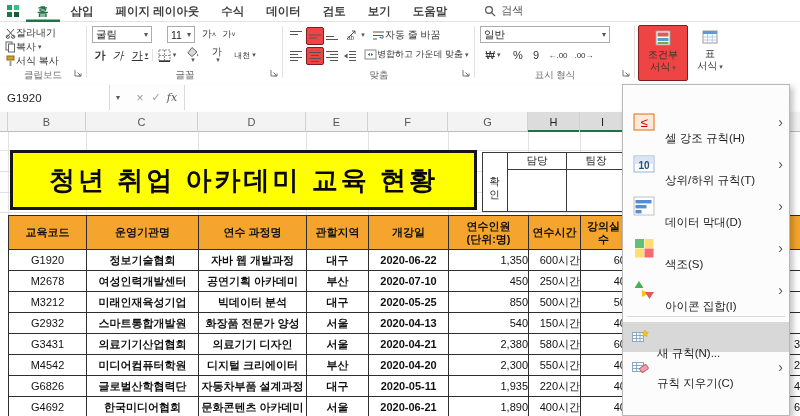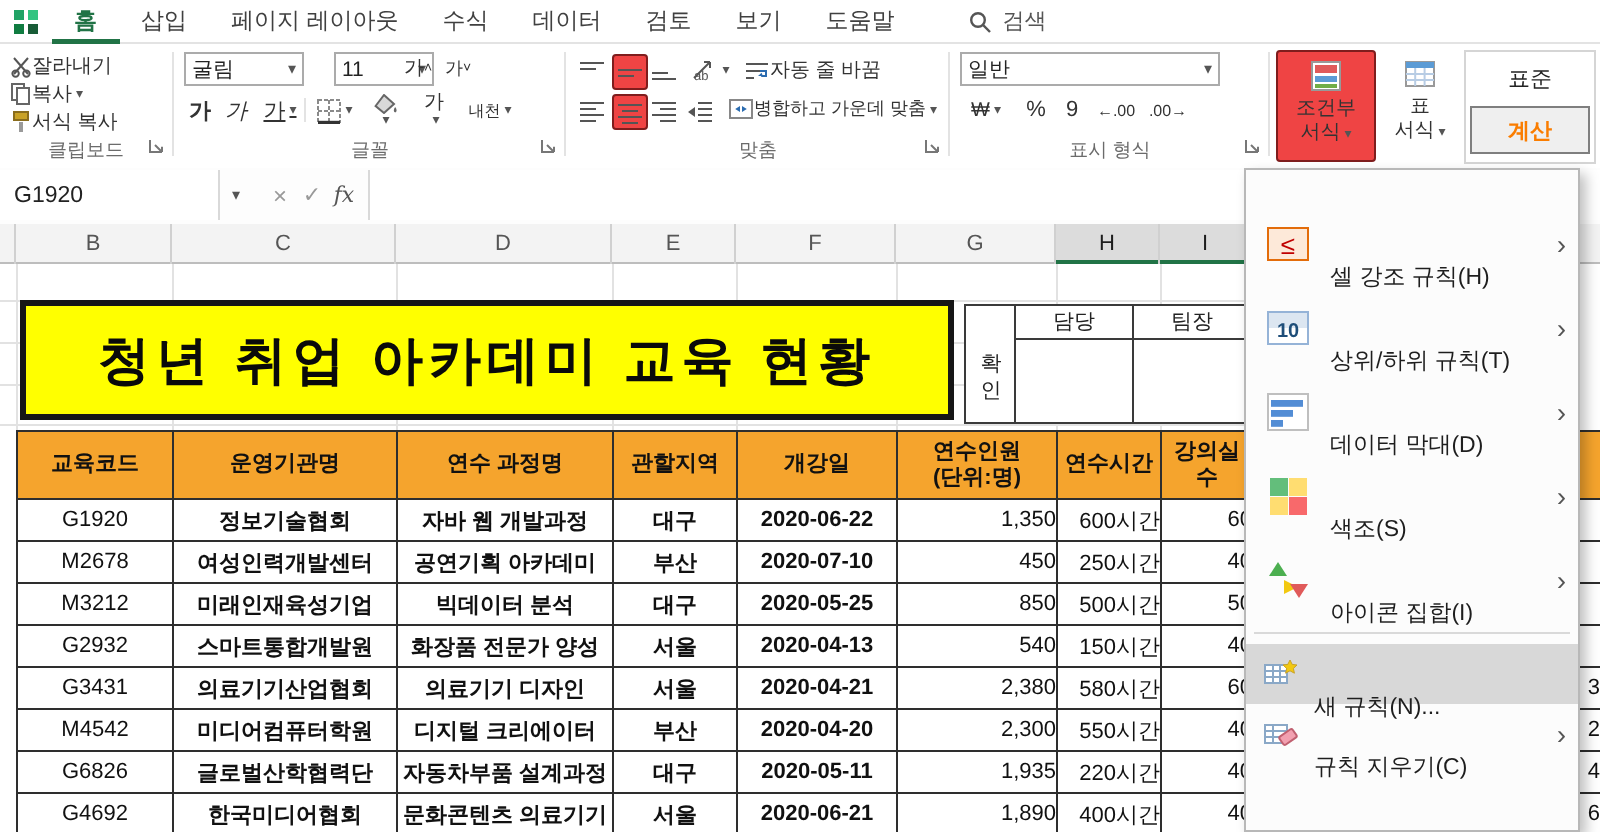--- a/index.html
+++ b/index.html
@@ -4,21 +4,21 @@
 <style>
   html,body{margin:0;padding:0;}
   body{width:800px;height:416px;overflow:hidden;position:relative;background:#fff;
        font-family:"Liberation Sans","DejaVu Sans",sans-serif;font-size:11px;color:#222;}
   .abs{position:absolute;}
   svg{display:block;}
 
   
   #tabbar{left:0;top:0;width:800px;height:22px;background:#fff;border-bottom:1px solid #e3e3e3;
           display:flex;align-items:center;gap:0;padding-left:6px;box-sizing:border-box;}
-  .tab{padding:0 11px;height:22px;line-height:22px;font-size:11.5px;color:#404040;white-space:nowrap;}
+  .tab{padding:0 11px;height:22px;line-height:22px;font-size:11.5px;color:#404040;white-space:nowrap;font-weight:bold;}
   .tab.active{color:#217346;font-weight:700;box-shadow:inset 0 -2.5px 0 #217346;}
   #searchbox{margin-left:26px;display:flex;align-items:center;gap:5px;color:#555;}
 
   
   #ribbon{left:0;top:22px;width:800px;height:62px;background:#fff;border-bottom:1px solid #d9d9d9;}
   .gdiv{position:absolute;top:4px;height:52px;width:1px;background:#e3e3e3;}
   .glabel{position:absolute;top:47px;font-size:9.5px;color:#6b6b6b;text-align:center;white-space:nowrap;}
   .launch{position:absolute;top:47px;width:9px;height:9px;}
   .rsmall{position:absolute;display:flex;align-items:center;gap:0;font-size:10px;color:#333;white-space:nowrap;}
   .combo{position:absolute;background:#fff;border:1px solid #ababab;display:flex;align-items:center;
@@ -152,21 +152,21 @@
       <svg width="8" height="8">
         <path d="M1 1 V7 H7" fill="none" stroke="#777"></path>
         <path d="M3.5 3.5 L7 7 M7 7 v-2.6 M7 7 h-2.6" stroke="#777" fill="none"></path>
       </svg>
     </div>
   <div class="gdiv" style="left:86px;"></div>
 
   <div class="combo" style="left:92px;top:4px;width:60px;">
       <span>굴림</span>
     </div>
-  <div class="combo" style="left:167px;top:4px;width:50px;">
+  <div class="combo" style="left:167px;top:4px;width:28px;">
       <span>11</span>
     </div>
   <div class="rbtn" style="left:200px;top:4px;width:18px;">
       <span style="font-size:10px;">가</span>
       <span style="font-size:7px;vertical-align:top;">˄</span>
     </div>
   <div class="rbtn" style="left:220px;top:4px;width:18px;">
       <span style="font-size:9px;">가</span>
       <span style="font-size:7px;">˅</span>
     </div>
@@ -313,24 +313,20 @@
   <div class="bigbtn" style="left:690px;width:40px;">
     <span>
         <svg width="16" height="16">
           <rect x="1" y="2" width="14" height="12" fill="#fff" stroke="#999"></rect>
           <rect x="1" y="2" width="14" height="3" fill="#5b9bd5"></rect>
           <path d="M1 8 H15 M1 11 H15 M5.6 5 V14 M10.3 5 V14" stroke="#b7cce4"></path>
         </svg>
       </span>
     <span class="prelines dd">표
 서식</span>
-  </div>
-  <div id="gallery">
-    <div class="gal-item">표준</div>
-    <div class="gal-item gal-calc">계산</div>
   </div>
 </div>
 
 <div id="fbar" class="abs">
   <div id="namebox">
       <span>G1920</span>
     </div>
   <div class="fbtn" style="left:110px;font-size:8px;color:#555;">▾</div>
   <div class="fbtn" style="left:132px;font-size:12px;">×</div>
   <div class="fbtn" style="left:148px;font-size:11px;">✓</div>
@@ -486,21 +482,21 @@
         <td class="cE">대구</td>
         <td class="cF">2020-05-11</td>
         <td class="cG">1,935</td>
         <td class="cH">220시간</td>
         <td class="cI">40</td>
         <td class="cJ">4</td>
       </tr>
         <tr>
         <td class="cB">G4692</td>
         <td class="cC">한국미디어협회</td>
-        <td class="cD">문화콘텐츠 의료기기</td>
+        <td class="cD">문화콘텐츠 아카데미</td>
         <td class="cE">서울</td>
         <td class="cF">2020-06-21</td>
         <td class="cG">1,890</td>
         <td class="cH">400시간</td>
         <td class="cI">40</td>
         <td class="cJ">6</td>
       </tr>
       </tbody>
   </table>
 </div>

